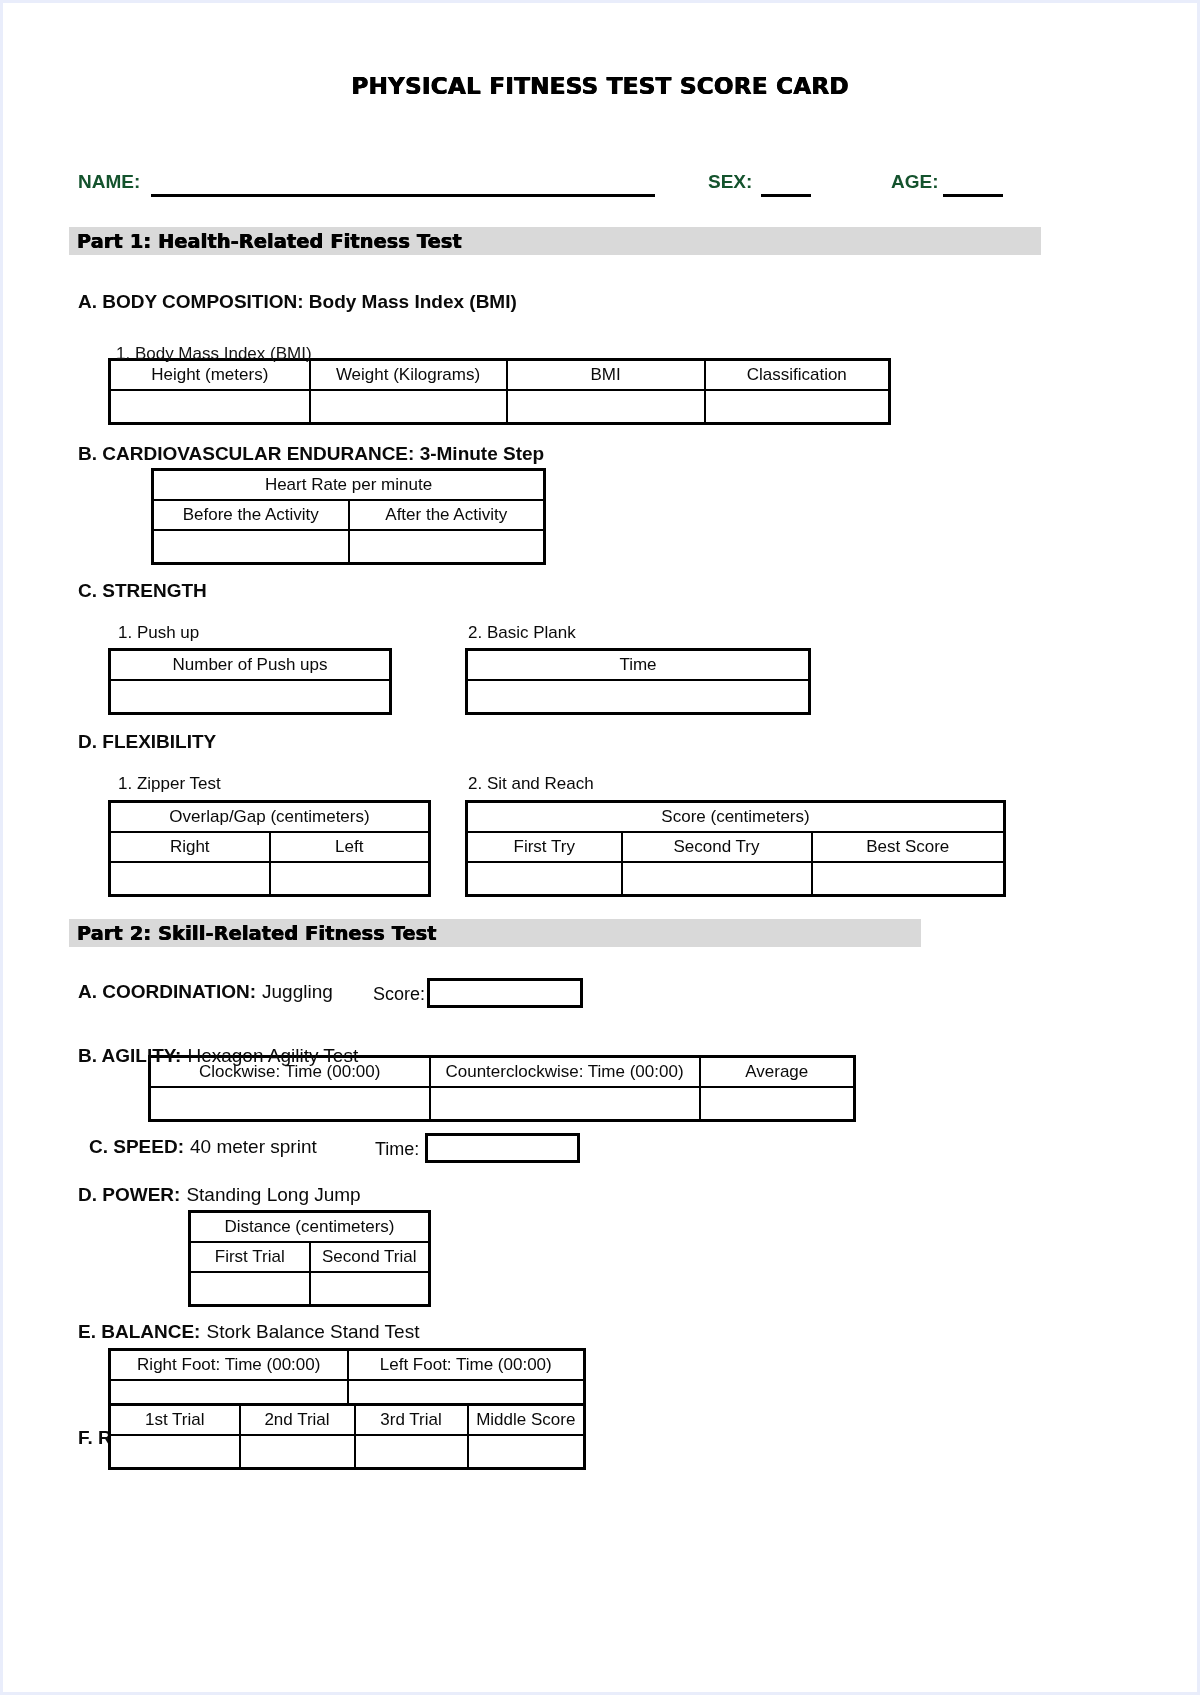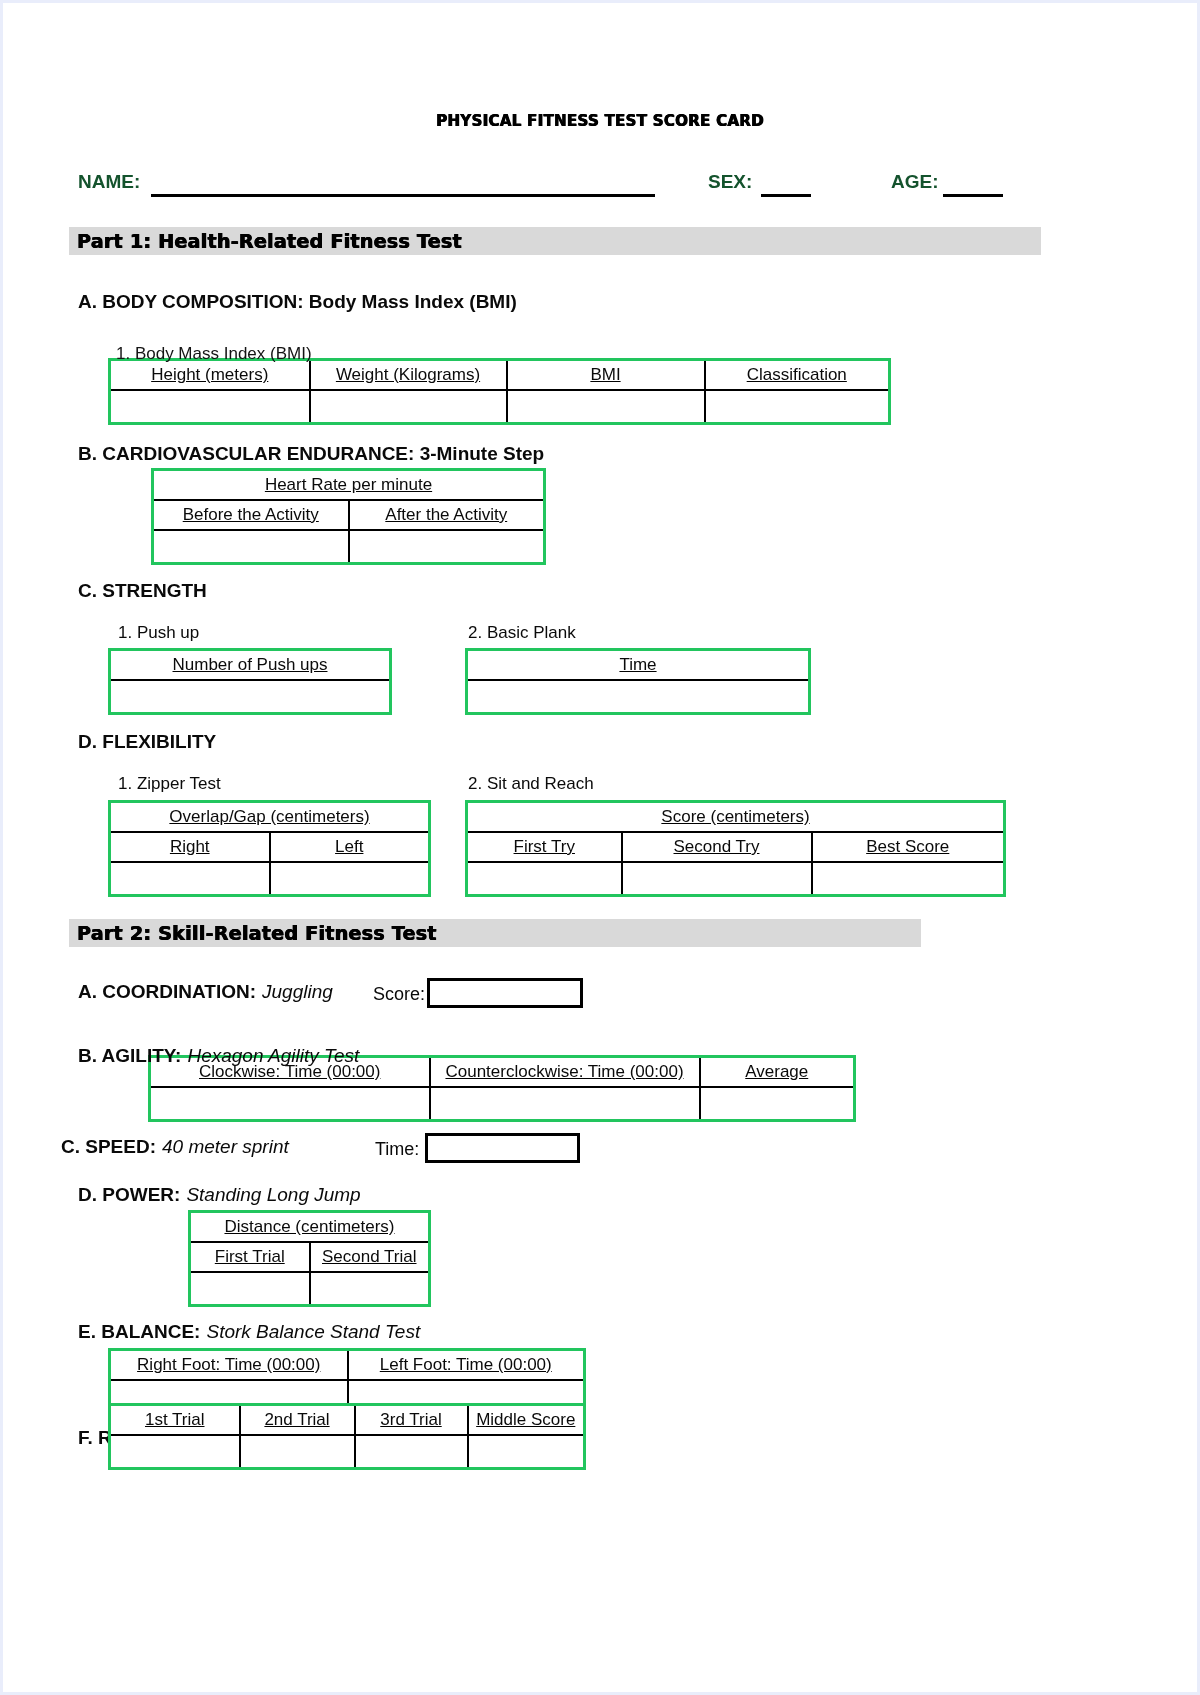--- a/index.html
+++ b/index.html
@@ -1,32 +1,32 @@
 <!DOCTYPE html>
 <html><head>
 <meta charset="utf-8">
 <style>
   html,body{margin:0;padding:0;}
   body{width:1200px;height:1695px;background:#e9edfb;position:relative;font-family:"Liberation Sans",sans-serif;}
   .page{position:absolute;left:3px;top:3px;width:1194px;height:1689px;background:#ffffff;}
   .abs{position:absolute;white-space:nowrap;}
   .poster{font-family:"DejaVu Sans",sans-serif;font-weight:bold;color:#000;
           text-shadow:0.6px 0 0 #000, -0.3px 0 0 #000;letter-spacing:0.3px;}
-  .title{font-size:15px;width:100%;text-align:center;margin-top:39px;}
+  .title{font-size:23px;width:100%;text-align:center;}
   .banner{background:#d9d9d9;height:28px;line-height:28px;font-size:19px;padding-left:8px;box-sizing:border-box;}
   .fieldlabel{font:bold 19px "Liberation Sans",sans-serif;color:#14532d;}
   .writeline{border-bottom:3px solid #000;height:1px;}
   .sechead{font:bold 19px "Liberation Sans",sans-serif;color:#0a0a0a;}
-  .sechead .rest{font-weight:normal;margin-left:6px;font-style:italic;}
+  .sechead .rest{font-weight:normal;margin-left:6px;}
   .sublabel{font:17px "Liberation Sans",sans-serif;color:#0a0a0a;}
   .note{font:17px "Liberation Sans",sans-serif;color:#141414;z-index:5;}
   table.f{position:absolute;border-collapse:collapse;table-layout:fixed;background:#fff;}
   table.f td{border:2px solid #000;font:17px "Liberation Sans",sans-serif;color:#0a0a0a;
              text-align:center;vertical-align:middle;padding:1px 3px;overflow:hidden;}
-  table.f{border:3px solid #22c55e;text-decoration:underline;}
+  table.f{border:3px solid #000000;}
   td.hd{height:26px;}
   td.blank{height:29px;}
   .scorebox{border:3px solid #000;background:#fff;height:24px;}
   .z5{z-index:5;}
 </style>
 </head>
 <body>
 
 <div class="page">
 
@@ -181,21 +181,21 @@
       <td class="blank"></td>
       <td class="blank"></td>
       <td class="blank"></td>
     </tr>
   </tbody>
     </table>
   <div class="abs sechead z5" style="left:75px;top:1042px;">
     <span>B. AGILITY:</span><span class="rest">Hexagon Agility Test</span>
   </div>
 
-  <div class="abs sechead" style="left:58px;top:1133px;">
+  <div class="abs sechead" style="left:86px;top:1133px;">
     <span>C. SPEED:</span><span class="rest">40 meter sprint</span>
   </div>
   <div class="abs sublabel" style="left:372px;top:1136px;font-size:18px;">Time:</div>
   <div class="abs scorebox" style="left:422px;top:1130px;width:149px;"></div>
 
   <div class="abs sechead" style="left:75px;top:1181px;">
     <span>D. POWER:</span><span class="rest">Standing Long Jump</span>
   </div>
   <table class="f" style="left:185px;top:1207px;width:240px;">
     <colgroup>

